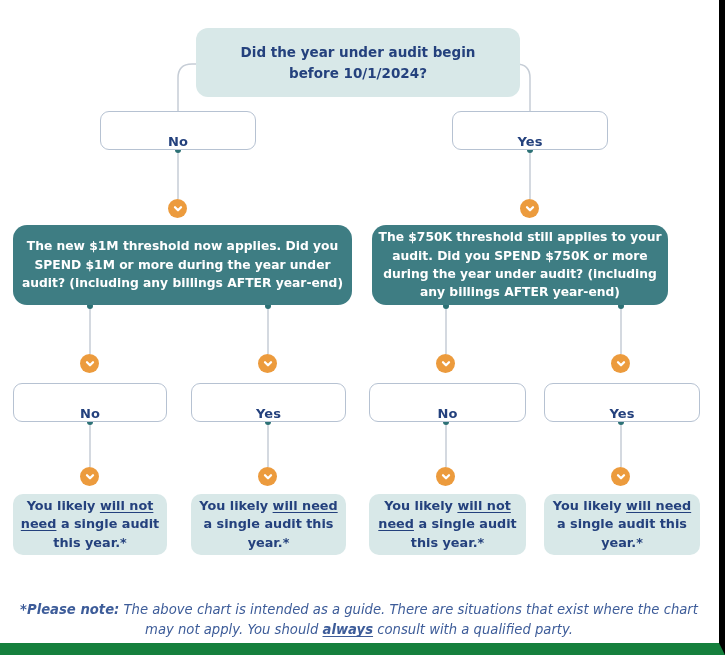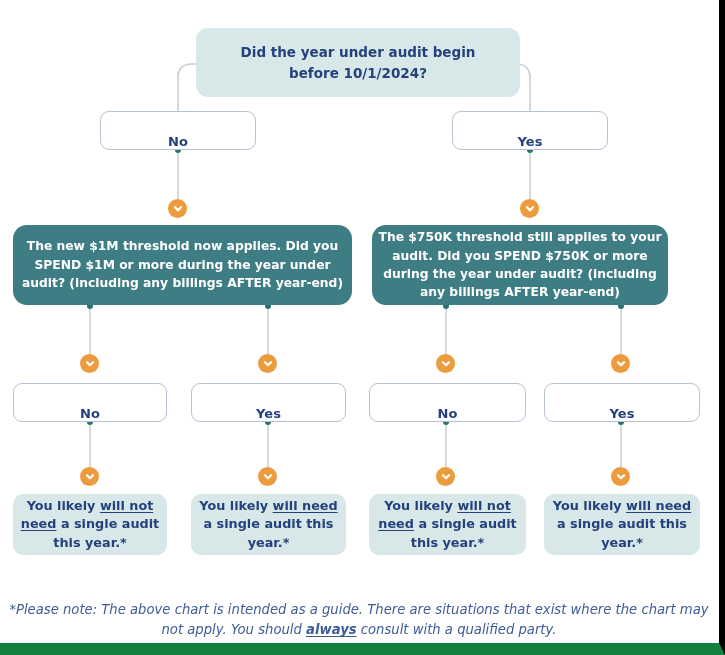--- a/index.html
+++ b/index.html
@@ -31,21 +31,21 @@
   .chev{
     position:absolute;width:19px;height:19px;border-radius:50%;
     background:#EC9B3D;display:flex;align-items:center;justify-content:center;
   }
   .u{text-decoration:underline;text-underline-offset:2px;}
   .fn{
     position:absolute;left:9px;top:600px;width:700px;
     text-align:center;font-style:italic;font-size:13.2px;line-height:1.55;
     color:#3D5C99;font-family:"DejaVu Sans","Liberation Sans",sans-serif;
   }
-  .fn .b{font-weight:normal;}
+  .fn .b{font-weight:bold;}
   .fn .bu{font-weight:bold;text-decoration:underline;text-underline-offset:2px;}
 </style>
 </head>
 <body>
 
 <div class="frame">
 
   <svg class="layer" width="725" height="655">
     <g stroke="#C6CDD6" stroke-width="1.5" fill="none">
       <path d="M178 111 V78 Q178 64 192 64 H360"></path>

